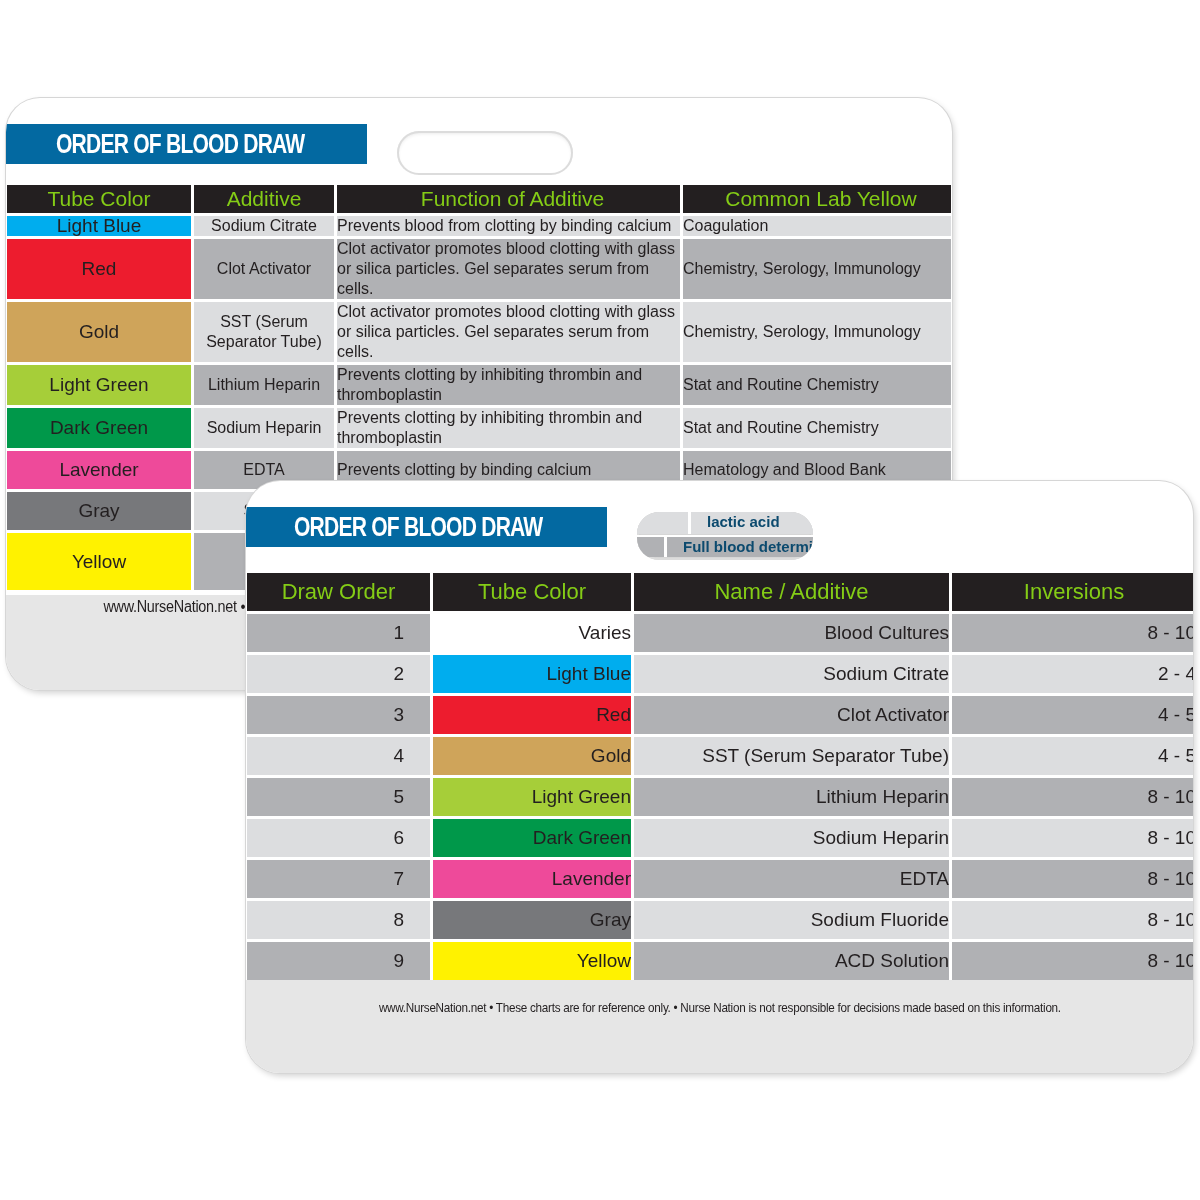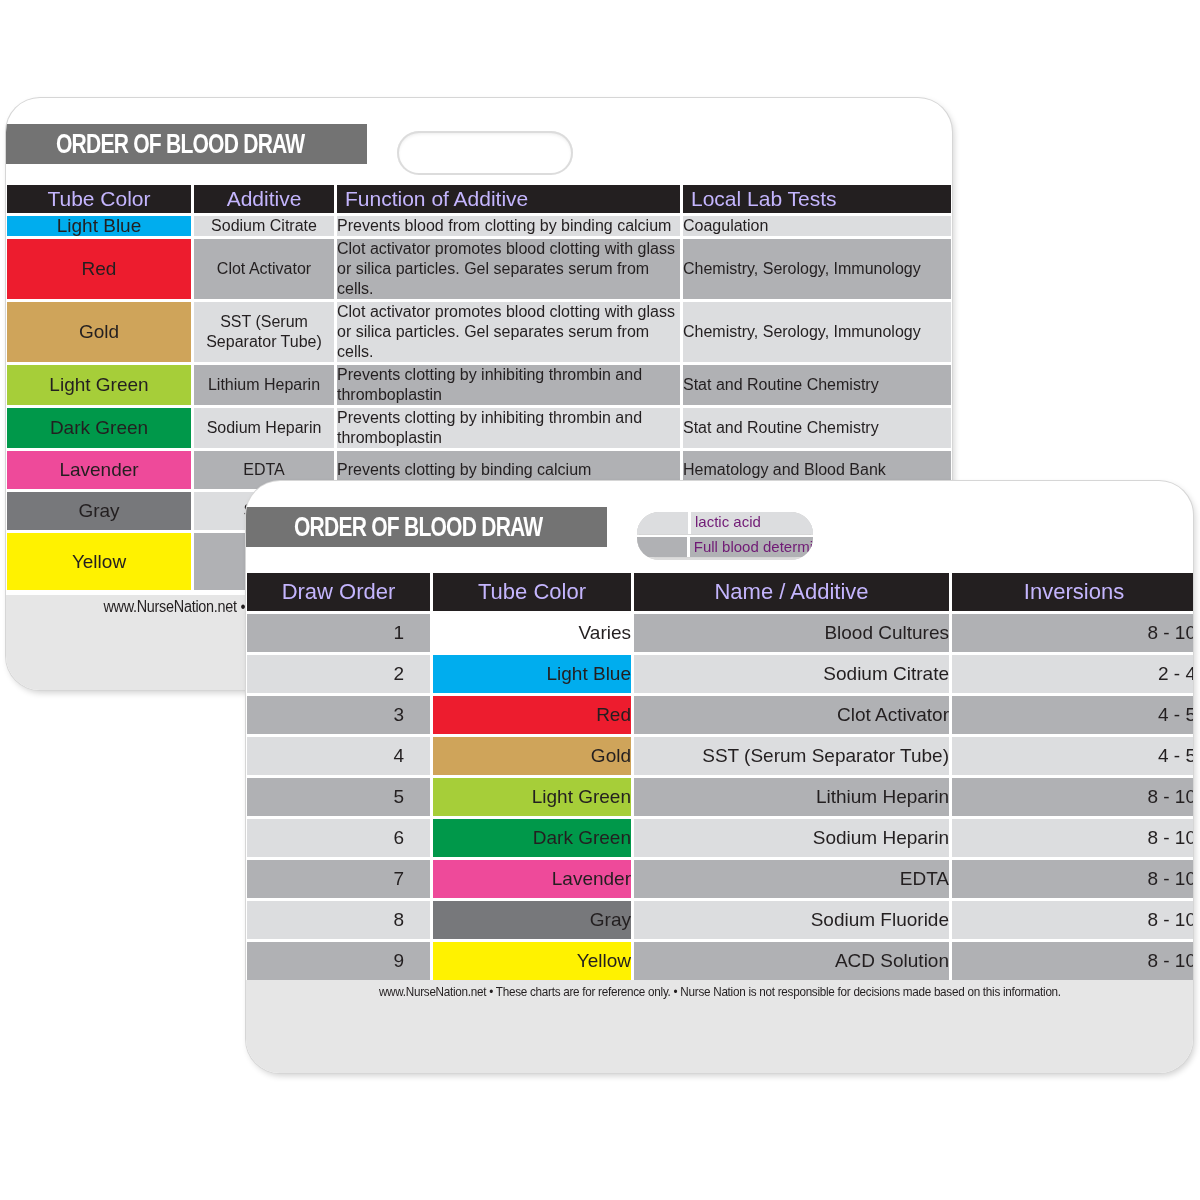--- a/index.html
+++ b/index.html
@@ -11,21 +11,21 @@
     background: #ffffff;
     border-radius: 34px;
     overflow: hidden;
     box-shadow: 0 0 0 1px #d6d6d6, 2px 3px 6px rgba(0,0,0,0.18);
   }
   .card-back { left: 6px; top: 98px; width: 946px; height: 592px; }
   .card-front { left: 246px; top: 481px; width: 947px; height: 592px; }
 
   .title-band {
     position: absolute;
-    background: #737373;
+    background: #0369a1;
     color: #ffffff;
     font-family: "Liberation Sans", sans-serif;
     font-weight: bold;
     letter-spacing: -1px;
     transform-origin: left center;
     display: flex; align-items: center;
     white-space: nowrap;
   }
   .card-back .title-band { left: 0; top: 26px; width: 361px; height: 40px; padding-left: 50px; font-size: 27px; }
   .card-front .title-band { left: 0; top: 26px; width: 361px; height: 40px; padding-left: 48px; font-size: 27px; }
@@ -36,36 +36,36 @@
     border-radius: 22px;
     background: #ffffff;
     box-shadow: inset 0 0 0 2px #dcdcdc, inset 0 2px 4px rgba(0,0,0,0.12);
     overflow: hidden;
   }
   .card-back .slot { left: 391px; top: 33px; width: 176px; height: 44px; }
   .card-front .slot { left: 391px; top: 31px; width: 176px; height: 48px; background: #d6d6d6; }
   .slot-peek { position: absolute; left: 0; top: 0; width: 100%; height: 100%; }
   .slot-peek .peek-row { position: absolute; left: 0; width: 100%; height: 22px; display: flex; }
   .slot-peek .peek-left { width: 54px; border-right: 3px solid #ffffff; }
-  .slot-peek .peek-text { padding-left: 4px; font-size: 15px; white-space: nowrap; line-height: 20px; color: #701a75; }
+  .slot-peek .peek-text { padding-left: 16px; font-size: 15px; white-space: nowrap; line-height: 20px; color: #0c4a6e; font-weight: bold; }
 
   table { border-collapse: separate; border-spacing: 3px; position: absolute; table-layout: fixed; }
   th {
     background: #231f20;
-    color: #c4b5fd;
+    color: #84cc16;
     font-weight: normal;
     height: 28px;
     white-space: nowrap;
   }
   td { color: #231f20; vertical-align: middle; }
 
   
   .card-back table { left: -2px; top: 84px; width: 950px; }
   .card-back th { font-size: 21px; text-align: center; }
-  .card-back th.left { text-align: left; padding-left: 8px; }
+  .card-back th.left { text-align: center; padding-left: 8px; }
   .card-back td { font-size: 16px; line-height: 20px; }
   .card-back td.tube { font-size: 19px; text-align: center; }
   .card-back td.add { text-align: center; }
   .card-back td.func, .card-back td.tests { padding-left: 0; }
 
   
   .card-front table { left: -2px; top: 89px; width: 952px; }
   .card-front th { font-size: 22px; height: 38px; text-align: center; }
   .card-front td { height: 38px; font-size: 19px; text-align: right; }
 
@@ -74,21 +74,21 @@
 
   .footer {
     position: absolute; left: 0; width: 100%;
     background: #e6e6e6;
     text-align: center;
     font-size: 13px;
     line-height: 19px;
     letter-spacing: -0.3px;
   }
   .card-back .footer { top: 497px; height: 95px; padding-top: 0; }
-  .card-front .footer { top: 499px; height: 93px; padding-top: 0; }
+  .card-front .footer { top: 499px; height: 93px; padding-top: 16px; }
   .footer span { display: inline-block; transform: scaleX(0.9); transform-origin: center; }
 </style>
 </head>
 <body>
 
 <div class="card card-back">
   <div class="title-band">
     <span>ORDER OF BLOOD DRAW</span>
   </div>
   <div class="slot"></div>
@@ -98,21 +98,21 @@
         <col style="width:184px">
         <col style="width:140px">
         <col style="width:343px">
         <col style="width:268px">
       </colgroup>
     <thead>
       <tr>
         <th>Tube Color</th>
         <th>Additive</th>
         <th class="left">Function of Additive</th>
-        <th class="left">Local Lab Tests</th>
+        <th class="left">Common Lab Yellow</th>
       </tr>
     </thead>
     <tbody id="back-body">
         <tr class="row-light" style="height: 20px;">
           <td class="tube" style="background: rgb(0, 173, 238);">Light Blue</td>
           <td class="add gray">Sodium Citrate</td>
           <td class="func gray">Prevents blood from clotting by binding calcium</td>
           <td class="tests gray">Coagulation</td>
         </tr>
         <tr class="row-dark" style="height: 57px;">

